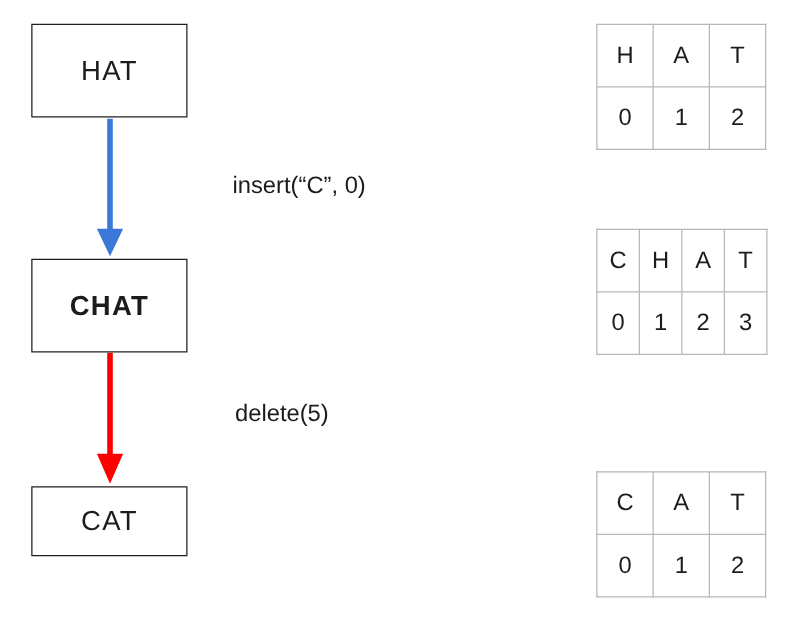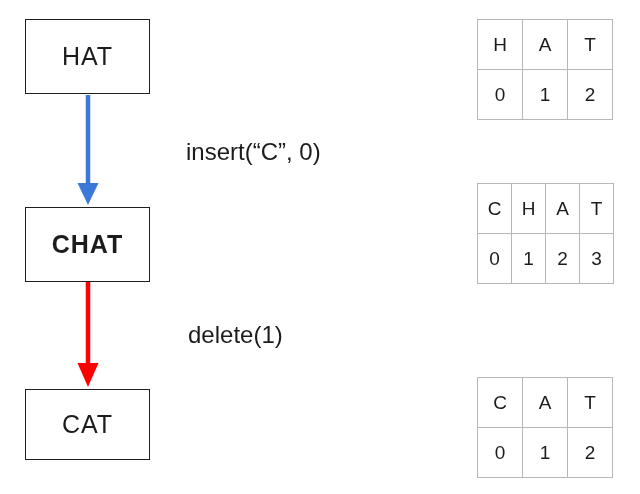--- a/index.html
+++ b/index.html
@@ -20,37 +20,37 @@
     position: absolute;
     left: 25px;
     width: 125px;
     height: 75px;
     box-sizing: border-box;
     border: 1.5px solid #1f1f1f;
     background: #ffffff;
     display: flex;
     align-items: center;
     justify-content: center;
-    font-size: 25px;
+    font-size: 22px;
     letter-spacing: 1px;
     color: #1c1c1c;
   }
   #node-hat  { top: 19px; }
   #node-chat { top: 207px; font-weight: bold; }
-  #node-cat  { top: 389px; height: 71px; }
+  #node-cat  { top: 389px; height: 56px; }
   
   #arrows {
     position: absolute;
     left: 0; top: 0;
     pointer-events: none;
   }
   
   .op-label {
     position: absolute;
-    font-size: 24px;
+    font-size: 19px;
     color: #1c1c1c;
     white-space: nowrap;
   }
   #op-insert { left: 186px; top: 138px; }
   #op-delete { left: 188px; top: 321px; }
   
   .idx-table {
     position: absolute;
     left: 477px;
     border-collapse: collapse;
@@ -88,21 +88,21 @@
   </svg>
 
   <div class="node" id="node-hat">HAT</div>
 
   <div class="node" id="node-chat">CHAT</div>
 
   <div class="node" id="node-cat">CAT</div>
 
   <div class="op-label" id="op-insert">insert(“C”, 0)</div>
 
-  <div class="op-label" id="op-delete">delete(1)</div>
+  <div class="op-label" id="op-delete">delete(5)</div>
 
   <table class="idx-table cols-3" id="table-hat">
     <tbody>
         <tr>
       <td>H</td>
       <td>A</td>
       <td>T</td>
     </tr>
     <tr>
       <td>0</td>

